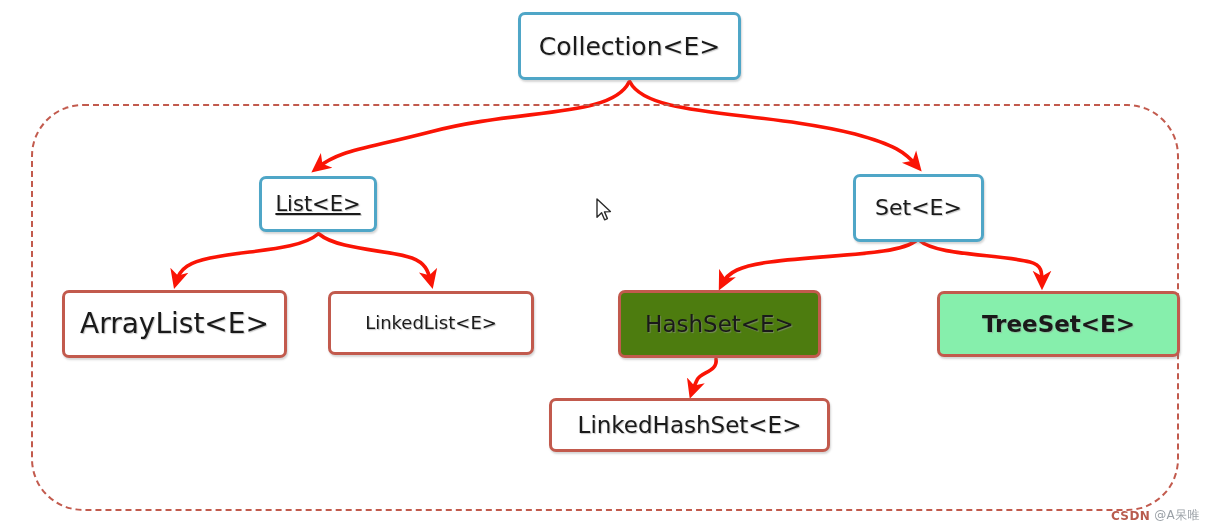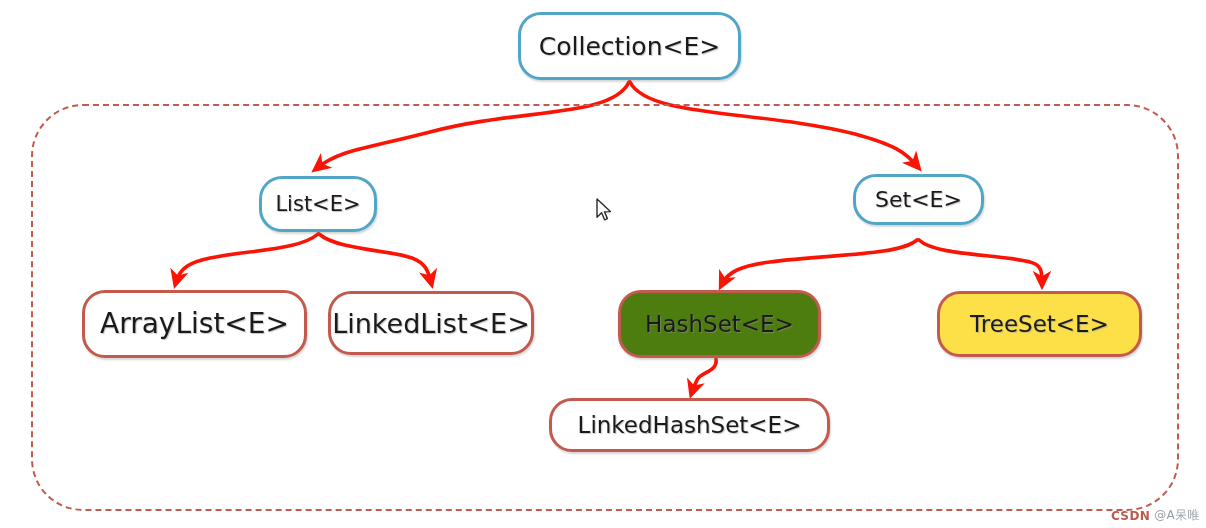--- a/index.html
+++ b/index.html
@@ -22,21 +22,21 @@
     left: 0;
     top: 0;
     width: 1206px;
     height: 528px;
     pointer-events: none;
   }
   .node {
     position: absolute;
     box-sizing: border-box;
     background: #ffffff;
-    border-radius: 23px;
+    border-radius: 7px;
     display: flex;
     align-items: center;
     justify-content: center;
     text-align: center;
     color: #1a1a1a;
     line-height: 1;
     white-space: nowrap;
     z-index: 3;
   }
   .node.blue {
@@ -104,35 +104,35 @@
         <path d="M 919,240 C 936,256 1000,254 1030,262 C 1042,265 1042,272 1042,283" marker-end="url(#arrowhead)"></path>
         <path d="M 716,359 C 718,372 700,372 697,380 C 694,387 694,386 692,392" marker-end="url(#arrowhead)"></path>
       </g>
   </svg>
 
   <div id="nodes-layer">
       <div class="node blue" style="left: 518px; top: 12px; width: 223px; height: 68px; border-color: rgb(79, 166, 199); background: rgb(255, 255, 255); color: rgb(26, 26, 26);">
         <span class="label" style="font-size: 25px;">Collection&lt;E&gt;</span>
       </div>
       <div class="node blue" style="left: 259px; top: 176px; width: 118px; height: 56px; border-color: rgb(79, 166, 199); background: rgb(255, 255, 255); color: rgb(26, 26, 26);">
-        <span class="label" style="font-size: 21px;">List&lt;E&gt;</span>
+        <span class="label" style="font-size: 21px; text-decoration: underline;">List&lt;E&gt;</span>
       </div>
-      <div class="node blue" style="left: 853px; top: 174px; width: 131px; height: 51px; border-color: rgb(79, 166, 199); background: rgb(255, 255, 255); color: rgb(26, 26, 26);">
+      <div class="node blue" style="left: 853px; top: 174px; width: 131px; height: 68px; border-color: rgb(79, 166, 199); background: rgb(255, 255, 255); color: rgb(26, 26, 26);">
         <span class="label" style="font-size: 22px;">Set&lt;E&gt;</span>
       </div>
-      <div class="node red" style="left: 62px; top: 290px; width: 225px; height: 68px; border-color: rgb(194, 90, 77); background: rgb(255, 255, 255); color: rgb(26, 26, 26); margin-left: 20px;">
+      <div class="node red" style="left: 62px; top: 290px; width: 225px; height: 68px; border-color: rgb(194, 90, 77); background: rgb(255, 255, 255); color: rgb(26, 26, 26);">
         <span class="label" style="font-size: 28px;">ArrayList&lt;E&gt;</span>
       </div>
       <div class="node red" style="left: 328px; top: 291px; width: 206px; height: 64px; border-color: rgb(194, 90, 77); background: rgb(255, 255, 255); color: rgb(26, 26, 26);">
-        <span class="label" style="font-size: 27px; text-align: center;">LinkedList&lt;E&gt;</span>
+        <span class="label" style="font-size: 18px; text-align: center;">LinkedList&lt;E&gt;</span>
       </div>
       <div class="node red" style="left: 618px; top: 290px; width: 203px; height: 68px; border-color: rgb(194, 90, 77); background: #4d7c0f; color: rgb(26, 26, 26);">
         <span class="label" style="font-size: 23px;">HashSet&lt;E&gt;</span>
       </div>
-      <div class="node red" style="left: 937px; top: 291px; width: 205px; height: 66px; border-color: rgb(194, 90, 77); background: #fde047; color: rgb(26, 26, 26);">
+      <div class="node red" style="left: 937px; top: 291px; width: 243px; height: 66px; border-color: rgb(194, 90, 77); background: #86efac; color: rgb(26, 26, 26); font-weight: bold;">
         <span class="label" style="font-size: 23px;">TreeSet&lt;E&gt;</span>
       </div>
       <div class="node red" style="left: 549px; top: 398px; width: 281px; height: 54px; border-color: rgb(194, 90, 77); background: rgb(255, 255, 255); color: rgb(26, 26, 26);">
         <span class="label" style="font-size: 23px;">LinkedHashSet&lt;E&gt;</span>
       </div>
     </div>
 
   <svg id="cursor" width="18" height="26" viewBox="0 0 18 26" xmlns="http://www.w3.org/2000/svg" style="left: 596px; top: 198px;">
     <path d="M 1,1 L 1,19.2 L 5.6,14.8 L 8.6,21.8 L 11.4,20.6 L 8.5,13.9 L 14.4,13.6 Z" fill="#ffffff" stroke="#2b2b2b" stroke-width="1.4" stroke-linejoin="round"></path>
   </svg>

